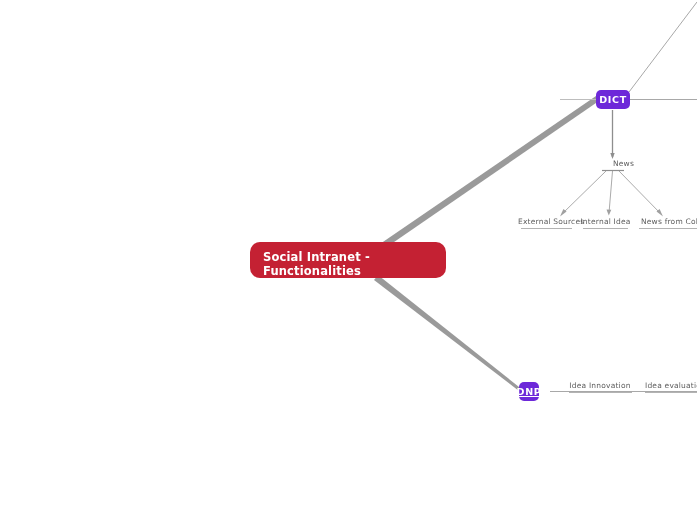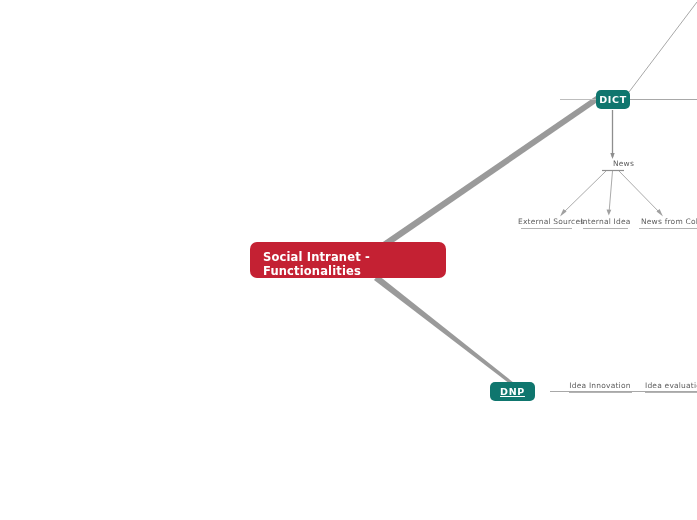--- a/index.html
+++ b/index.html
@@ -38,21 +38,21 @@
     line-height: 13.5px;
     letter-spacing: 0.15px;
     padding: 9px 12px 9px 13px;
     z-index: 5;
   }
 
   
   .topic-node {
     position: absolute;
     box-sizing: border-box;
-    background: #0f766e;
+    background: #6d28d9;
     color: #ffffff;
     border-radius: 5px;
     font-weight: bold;
     font-size: 9.5px;
     letter-spacing: 0.7px;
     text-align: left;
     z-index: 5;
     display: flex;
     align-items: center;
     justify-content: center;
@@ -106,29 +106,29 @@
     <path d="M 521,228.5 L 572,228.5" stroke="#b3b3b3" stroke-width="1" fill="none"></path>
     <path d="M 583,228.5 L 628,228.5" stroke="#b3b3b3" stroke-width="1" fill="none"></path>
     <path d="M 639,228.5 L 697,228.5" stroke="#b3b3b3" stroke-width="1" fill="none"></path>
 
     <path d="M 550,391.5 L 697,391.5" stroke="#a8a8a8" stroke-width="1" fill="none"></path>
 
     <path d="M 569,392.5 L 632,392.5" stroke="#b3b3b3" stroke-width="1" fill="none"></path>
     <path d="M 645,392.5 L 697,392.5" stroke="#b3b3b3" stroke-width="1" fill="none"></path>
   </svg>
 
-  <div class="root-node" style="left:250px; top:242px; width:196px; height:36px;">
+  <div class="root-node" style="left:250px; top:242px; width:196px; height:36px;border-radius:10px;">
     <div>Social Intranet - Functionalities</div>
   </div>
 
   <div class="topic-node" style="left:596px; top:90px; width:34px; height:19px;">
     <span>DICT</span>
   </div>
 
-  <div class="topic-node" style="left:490px; top:382px; width:45px; height:19px;text-decoration:underline;">
+  <div class="topic-node" style="left:519px; top:382px; width:20px; height:19px;text-decoration:underline;">
     <span>DNP</span>
   </div>
 
   <div class="leaf-label centered" style="left:592px; top:159px; width:42px;text-align:right;">News</div>
 
   <div class="leaf-label centered" style="left:518px; top:217px; width:58px;">External Sources</div>
 
   <div class="leaf-label centered" style="left:580px; top:217px; width:51px;">Internal Idea</div>
 
   <div class="leaf-label" style="left:641px; top:217px; width:60px;">News from Colleagu</div>

